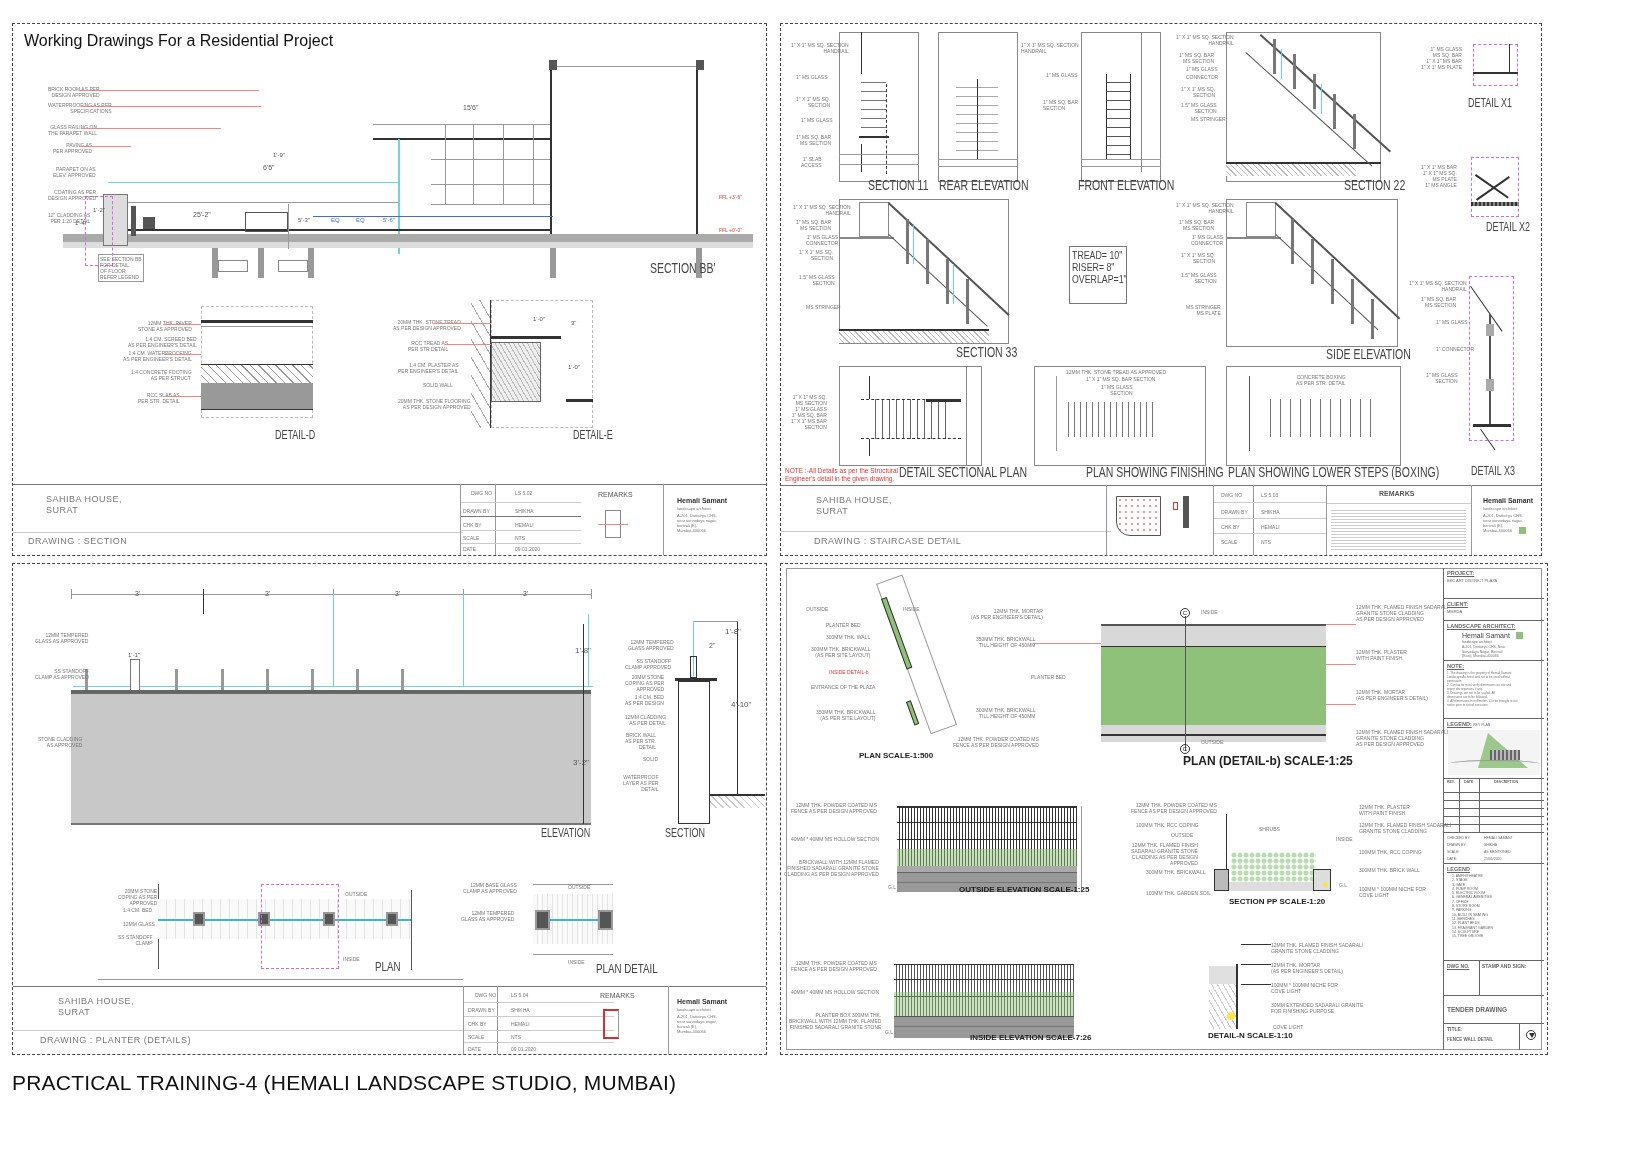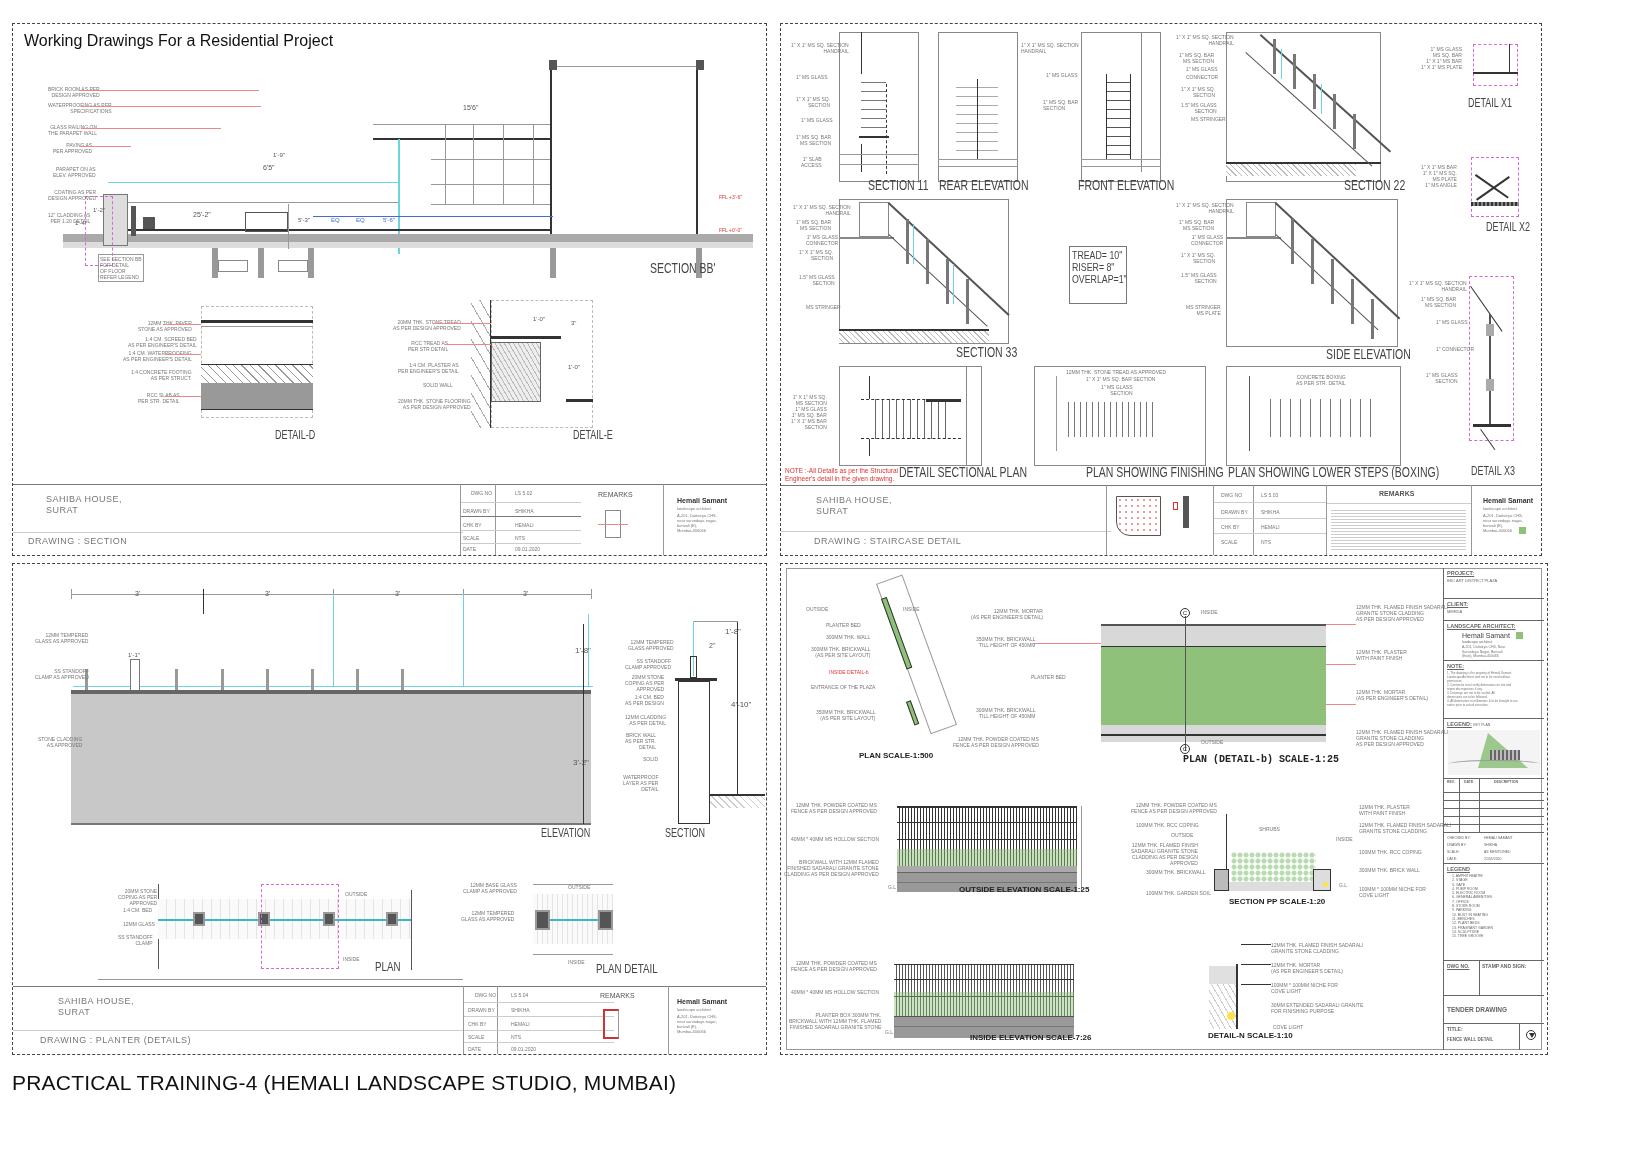--- a/index.html
+++ b/index.html
@@ -660,21 +660,21 @@
 WITH PAINT FINISH</div>
     <div class="tinyL" style="left:575px; top:125px;">12MM THK. MORTAR
 (AS PER ENGINEER'S DETAIL)</div>
     <div class="tinyL" style="left:575px; top:165px;">12MM THK. FLAMED FINISH SADARALI
 GRANITE STONE CLADDING
 AS PER DESIGN APPROVED</div>
     <div class="leader" style="left:545px; top:60px; width:30px;"></div>
     <div class="leader" style="left:545px; top:100px; width:30px;"></div>
     <div class="leader" style="left:545px; top:140px; width:30px;"></div>
   </div>
-  <div class="view-label-b" style="left:402px; top:190px; font-size:10px;font-family:Liberation Mono, monospace;">PLAN (DETAIL-b) SCALE-1:25</div>
+  <div class="view-label-b" style="left:402px; top:190px; font-size:12px;">PLAN (DETAIL-b) SCALE-1:25</div>
 
   <div>
     <div class="abs" style="left:116px; top:242px; width:180px; height:60px; background:repeating-linear-gradient(90deg,#fff 0 2px,#333 2px 3px);"></div>
     <div class="gline" style="left:116px; top:242px; width:180px; height:1.5px; background:#333;"></div>
     <div class="gline" style="left:116px; top:258px; width:180px; height:1px; background:#333;"></div>
     <div class="gline" style="left:116px; top:275px; width:180px; height:1px; background:#333;"></div>
     <div class="abs" style="left:116px; top:285px; width:180px; height:17px; background:rgba(143,193,122,0.5);"></div>
     <div class="grey-fill" style="left:116px; top:302px; width:180px; height:6px; background:#aaa;"></div>
     <div class="grey-fill" style="left:116px; top:308px; width:180px; height:20px; background:#999; border-top:1px solid #666;"></div>
     <div class="gline" style="left:116px; top:318px; width:180px; height:1px; background:#777;"></div>

